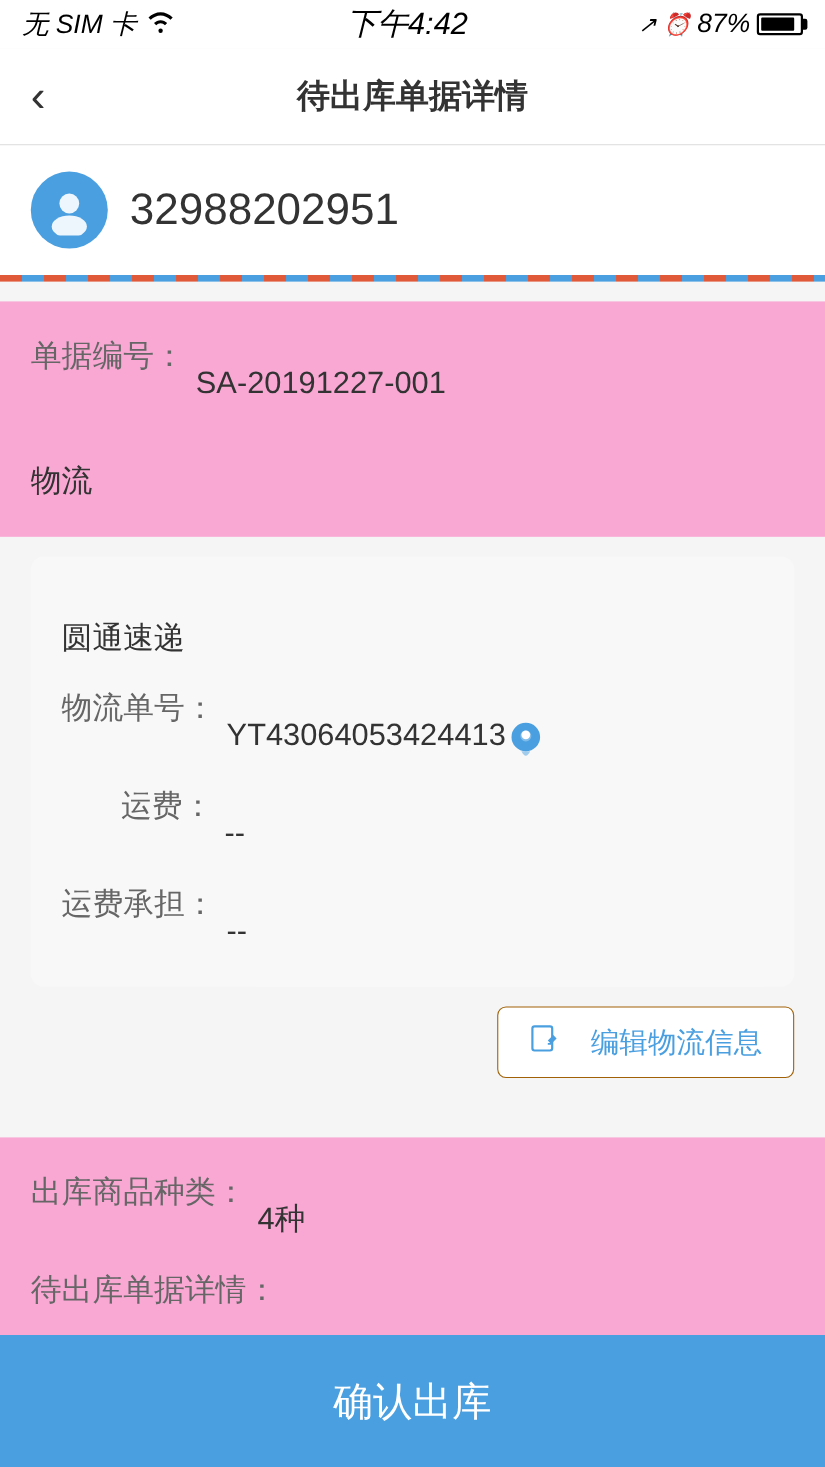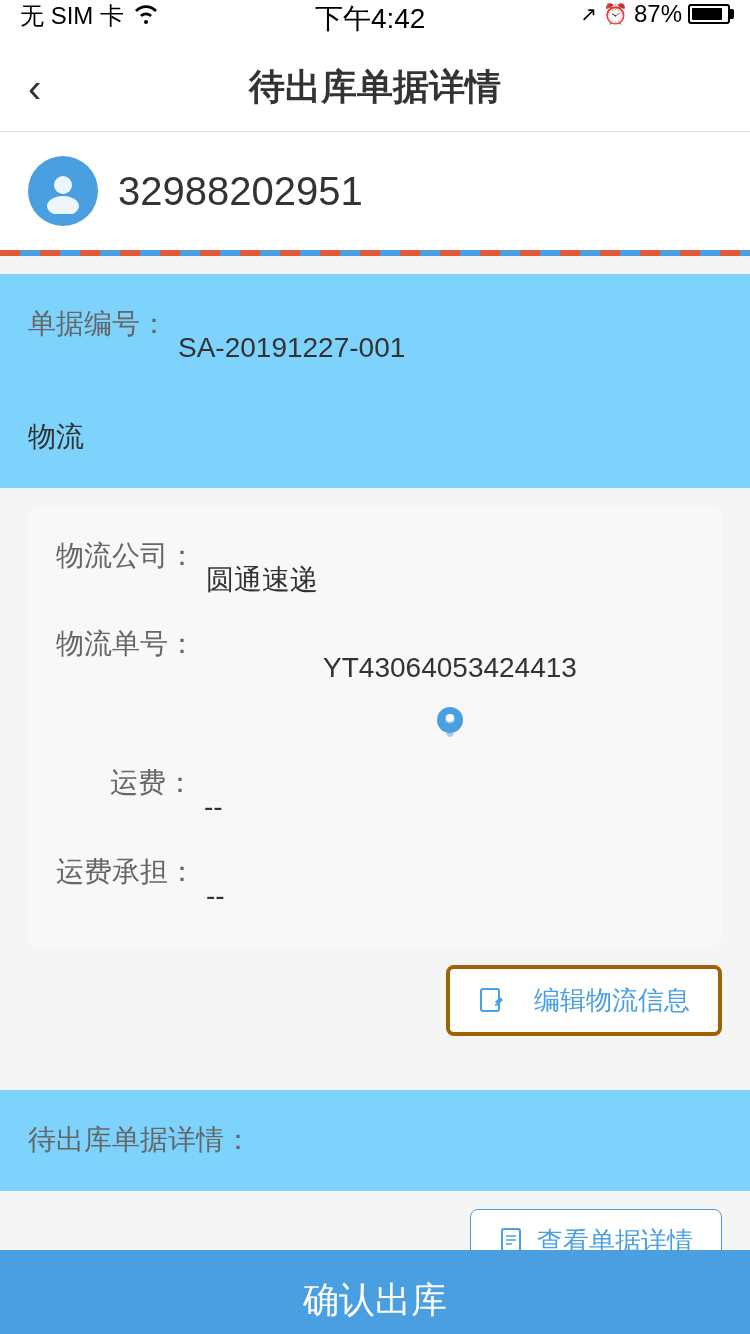--- a/index.html
+++ b/index.html
@@ -12,25 +12,26 @@
       font-size: 28px;
       color: #333;
     }
 
     
     .status-bar {
       width: 750px;
       height: 44px;
       background: #fff;
       display: flex;
-      align-items: flex-start;
+      align-items: center;
       justify-content: space-between;
       padding: 0 20px;
       font-size: 24px;
       color: #000;
+      font-style: italic;
     }
     .status-left { display: flex; align-items: center; gap: 8px; }
     .status-center { font-weight: 500; font-size: 28px; }
     .status-right { display: flex; align-items: center; gap: 6px; font-size: 24px; }
     .battery-icon {
       width: 42px; height: 20px;
       border: 2px solid #000;
       border-radius: 3px;
       position: relative;
       display: inline-flex;
@@ -68,21 +69,21 @@
     }
     .nav-back {
       position: absolute;
       left: 28px;
       font-size: 40px;
       color: #333;
       cursor: pointer;
       line-height: 1;
     }
     .nav-title {
-      font-size: 36px;
+      font-size: 30px;
       font-weight: 600;
       color: #333;
     }
 
     
     .user-header {
       background: #fff;
       padding: 24px 28px;
       display: flex;
       align-items: center;
@@ -112,21 +113,21 @@
       background: repeating-linear-gradient(
         90deg,
         #e05a3a 0px, #e05a3a 20px,
         #4a9fe0 20px, #4a9fe0 40px
       );
       margin: 0;
     }
 
     
     .section {
-      background: #7dd3fc;
+      background: #f9a8d4;
       margin: 18px 0 0 0;
       padding: 28px 28px;
     }
 
     .info-row {
       display: flex;
       align-items: flex-start;
       margin-bottom: 20px;
       line-height: 1.6;
     }
@@ -141,45 +142,43 @@
       padding-right: 10px;
     }
     .info-value {
       color: #333;
       font-size: 28px;
       flex: 1;
       margin-top: 24px;
     }
     .info-value.with-icon {
       display: flex;
-      align-items: center;
-      gap: 14px;
-      flex-direction: column;
+      align-items: flex-end;
     }
     .location-icon {
       width: 36px;
       height: 36px;
       flex-shrink: 0;
     }
 
     
     .logistics-card {
       background: #f8f8f8;
       border-radius: 12px;
       margin: 18px 28px 0 28px;
       padding: 28px 28px;
     }
 
     
     .btn-edit-logistics {
       display: flex;
-      align-items: center;
+      align-items: flex-start;
       gap: 28px;
       background: #fff;
-      border: 4px solid #a16207;
+      border: 1px solid #a16207;
       border-radius: 8px;
       color: #4a9fe0;
       font-size: 26px;
       padding: 14px 28px;
       cursor: pointer;
       float: right;
       margin: 18px 28px 18px 0;
     }
     .btn-view-detail {
       display: flex;
@@ -212,21 +211,21 @@
     
     .confirm-btn-wrap {
       position: fixed;
       bottom: 0;
       left: 0;
       width: 750px;
       padding: 0;
     }
     .confirm-btn {
       width: 100%;
-      height: 84px;
+      height: 120px;
       background: #4a9fe0;
       color: #fff;
       font-size: 36px;
       font-weight: 500;
       border: none;
       cursor: pointer;
       display: block;
       text-align: center;
       line-height: 100px;
     }
@@ -278,21 +277,20 @@
     <span class="info-label">单据编号：</span>
     <span class="info-value">SA-20191227-001</span>
   </div>
   <div class="info-row">
     <span class="info-value">物流</span>
   </div>
 </div>
 
 <div class="logistics-card">
   <div class="info-row">
-    <span class="info-label">物流公司：</span>
     <span class="info-value">圆通速递</span>
   </div>
   <div class="info-row">
     <span class="info-label">物流单号：</span>
     <span class="info-value with-icon">
       <span>YT43064053424413</span>
       <svg class="location-icon" viewBox="0 0 36 36" fill="none" xmlns="http://www.w3.org/2000/svg">
         <circle cx="18" cy="15" r="13" fill="#4a9fe0"></circle>
         <circle cx="18" cy="14" r="5" fill="#fff"></circle>
         <path d="M18 25 C18 25 10 18 10 13 A8 8 0 0 1 26 13 C26 18 18 25 18 25Z" fill="#4a9fe0" opacity="0.7"></path>
@@ -319,20 +317,24 @@
       <path d="M17 19 L20 19" stroke="#4a9fe0" stroke-width="1.5"></path>
     </svg>
     <span>编辑物流信息</span>
   </button>
 </div>
 
 <div class="section-separator"></div>
 
 <div class="section">
   <div class="info-row">
+    <span class="info-label">出库商品种类：</span>
+    <span class="info-value">4种</span>
+  </div>
+  <div class="info-row">
     <span class="info-label">待出库单据详情：</span>
   </div>
 </div>
 
 <div class="clearfix">
   <button class="btn-view-detail">
     <svg width="28" height="28" viewBox="0 0 28 28" fill="none">
       <rect x="3" y="2" width="18" height="24" rx="2" stroke="#4a9fe0" stroke-width="2" fill="none"></rect>
       <line x1="7" y1="9" x2="17" y2="9" stroke="#4a9fe0" stroke-width="1.5"></line>
       <line x1="7" y1="13" x2="17" y2="13" stroke="#4a9fe0" stroke-width="1.5"></line>

